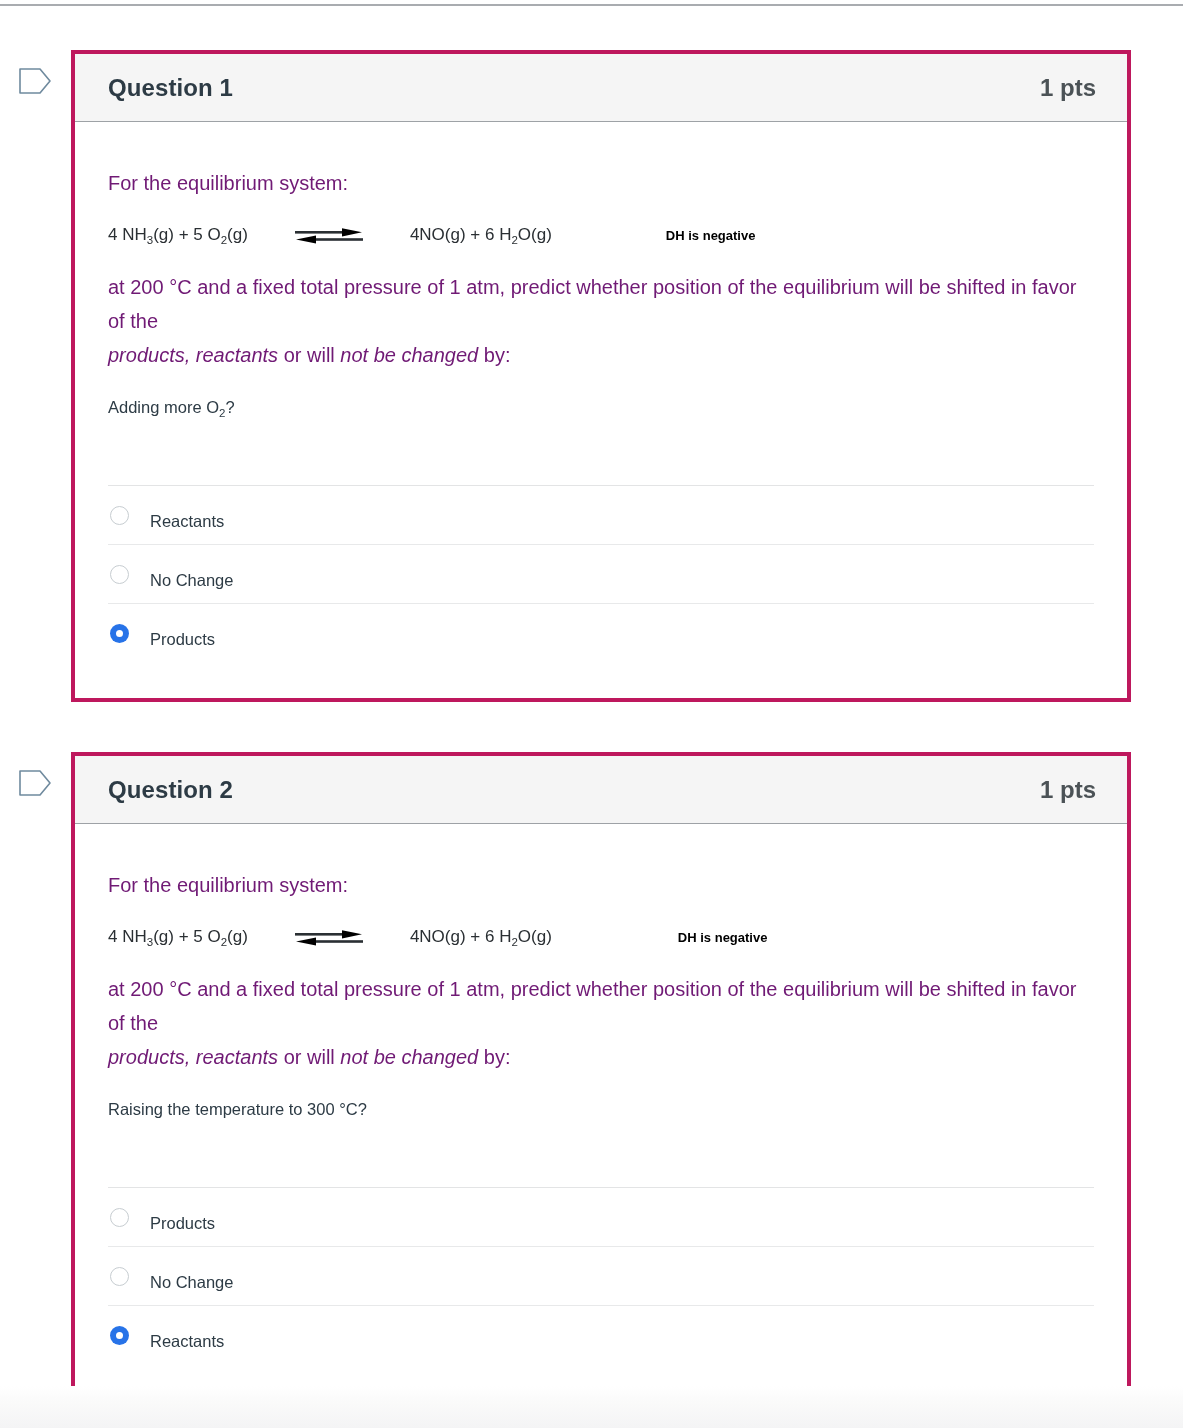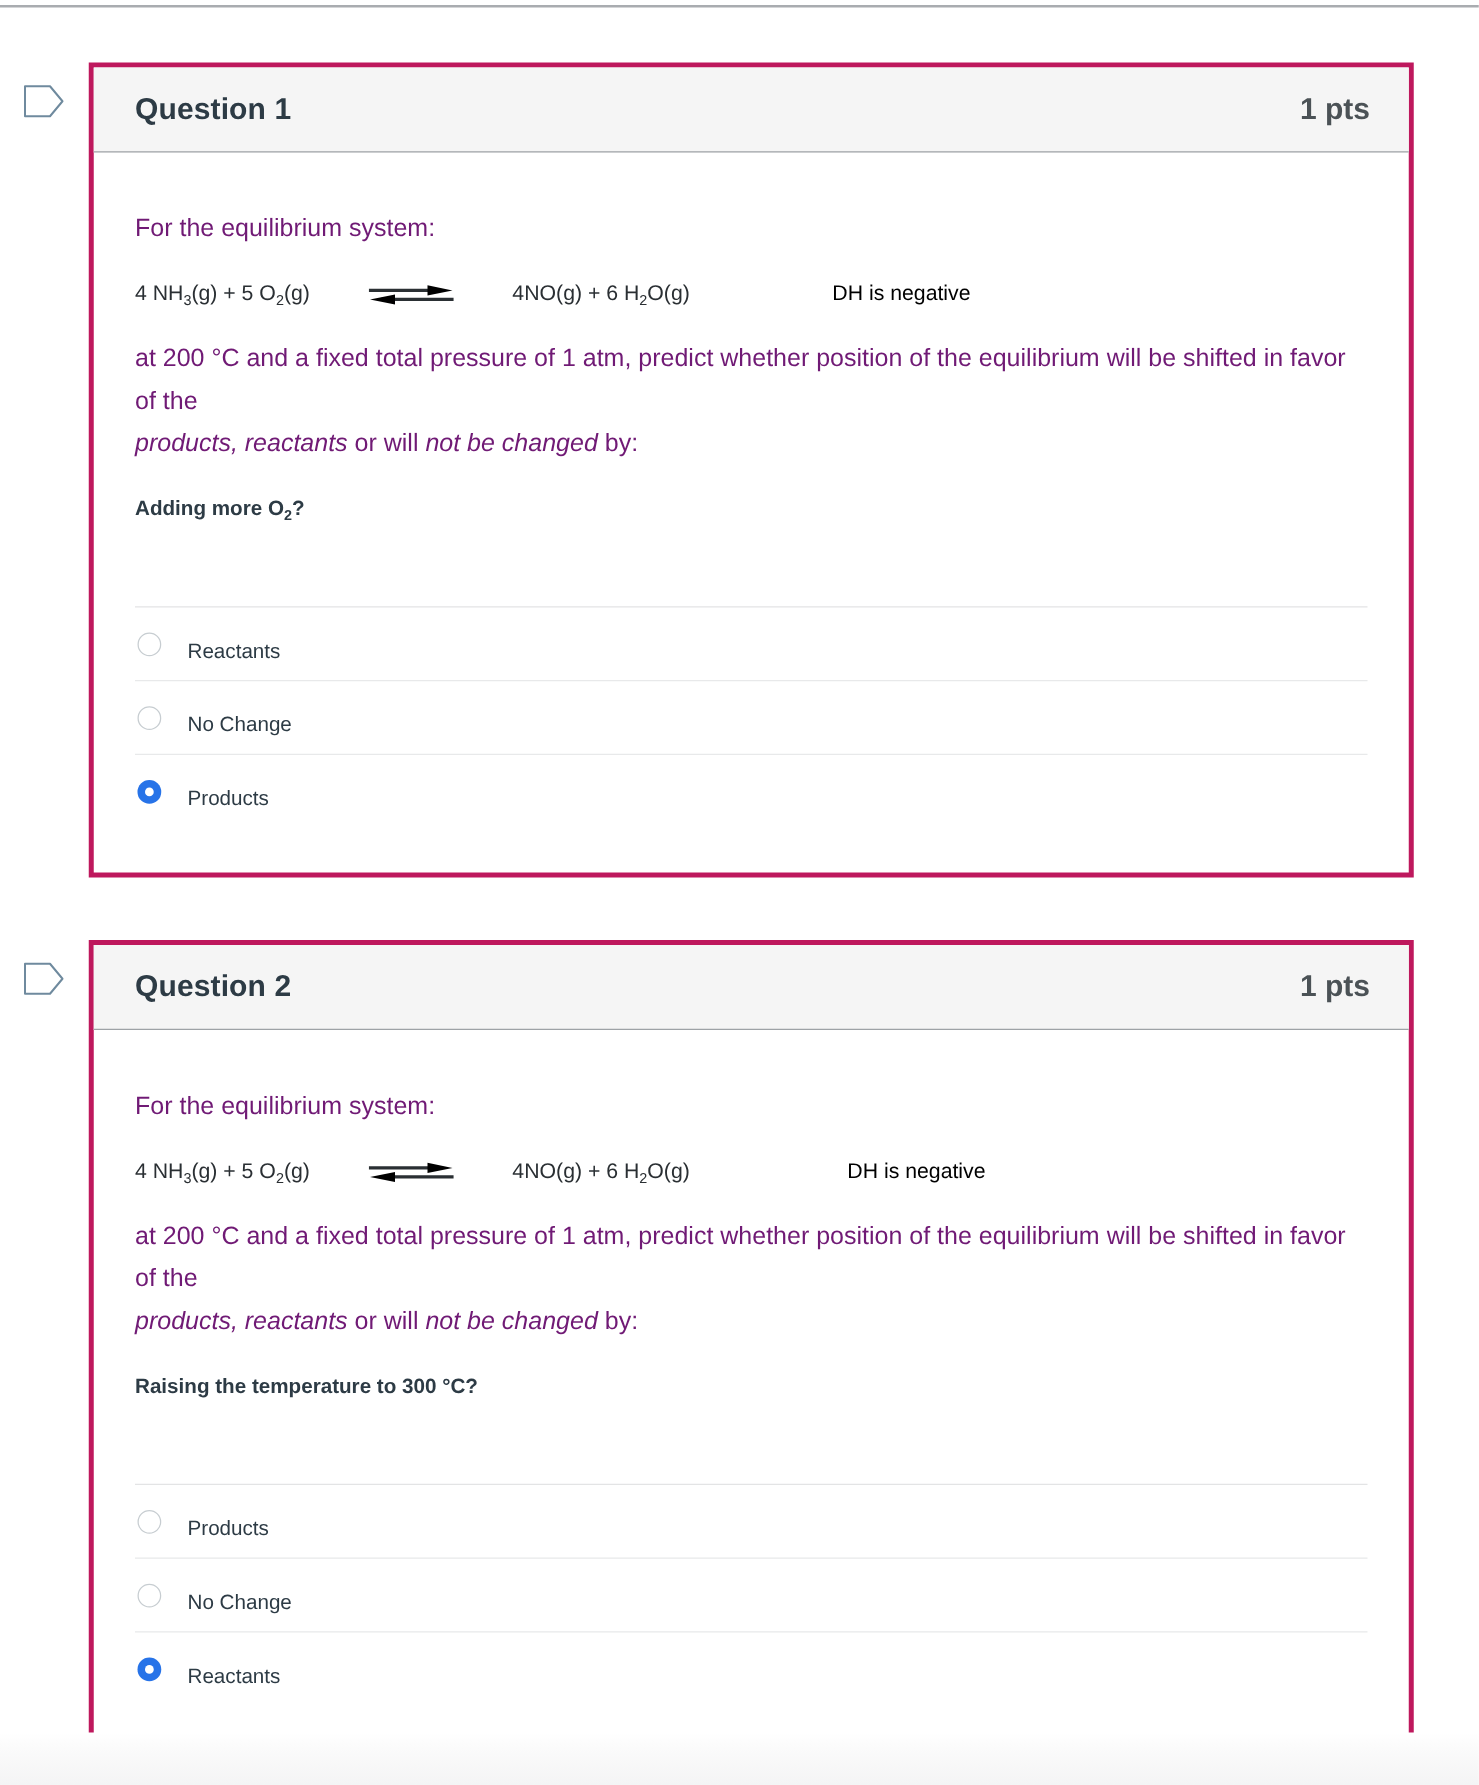--- a/index.html
+++ b/index.html
@@ -126,30 +126,30 @@
   .eq-arrow {
     display: inline-block;
     width: 68px;
     height: 22px;
     margin: 0 8px;
     position: relative;
     top: 1px;
   }
   .eq-arrow svg { display: block; }
   .eq-note {
-    font-weight: normal;
+    font-weight: bold;
     color: #000000;
-    font-size: 17px;
+    font-size: 13px;
   }
   .eq-gap-1 { display: inline-block; width: 36px; }
   .eq-gap-2 { display: inline-block; width: 48px; }
 
   .q-prompt {
     font-size: 16.5px;
-    font-weight: bold;
+    font-weight: normal;
     color: #2d3b45;
     margin-top: 20px;
     line-height: 30px;
   }
   .q-prompt sub {
     font-size: 11.5px;
     vertical-align: -4px;
     line-height: 0;
   }
 

